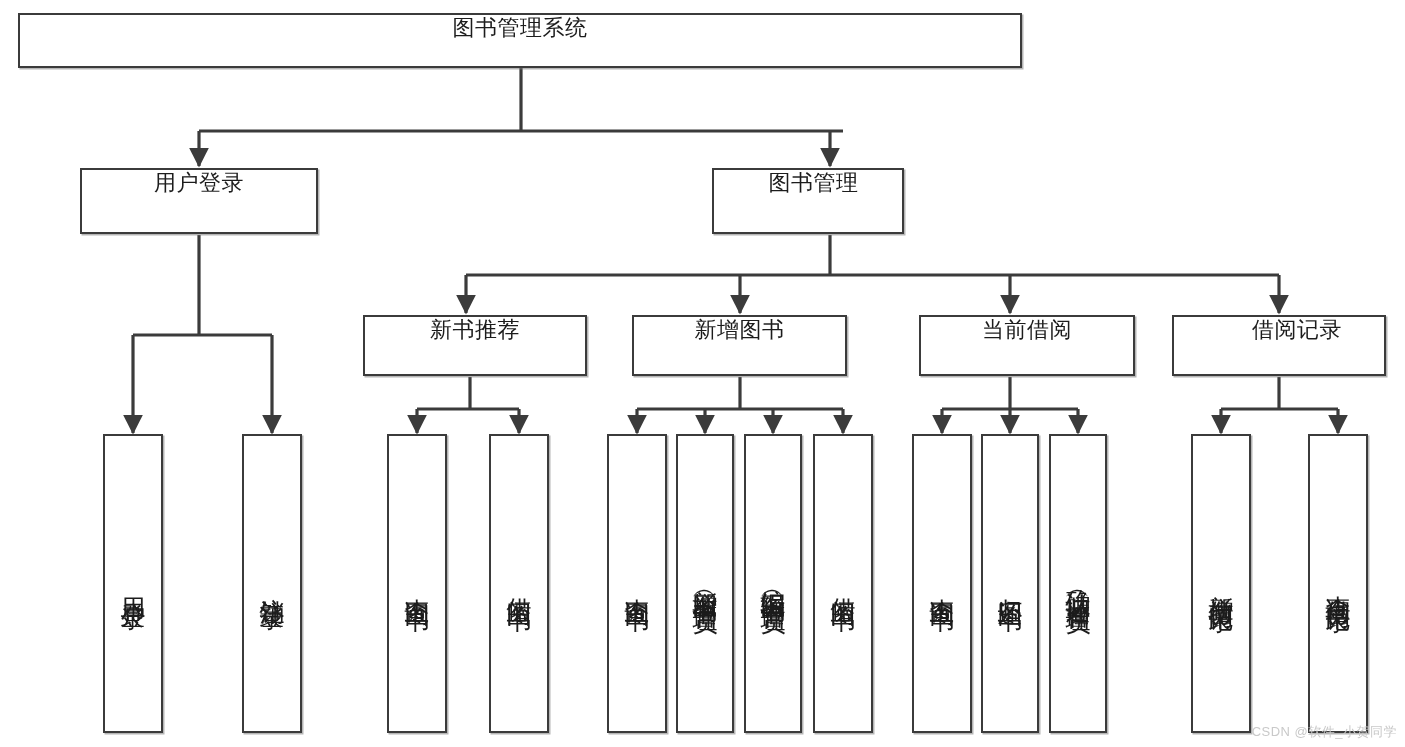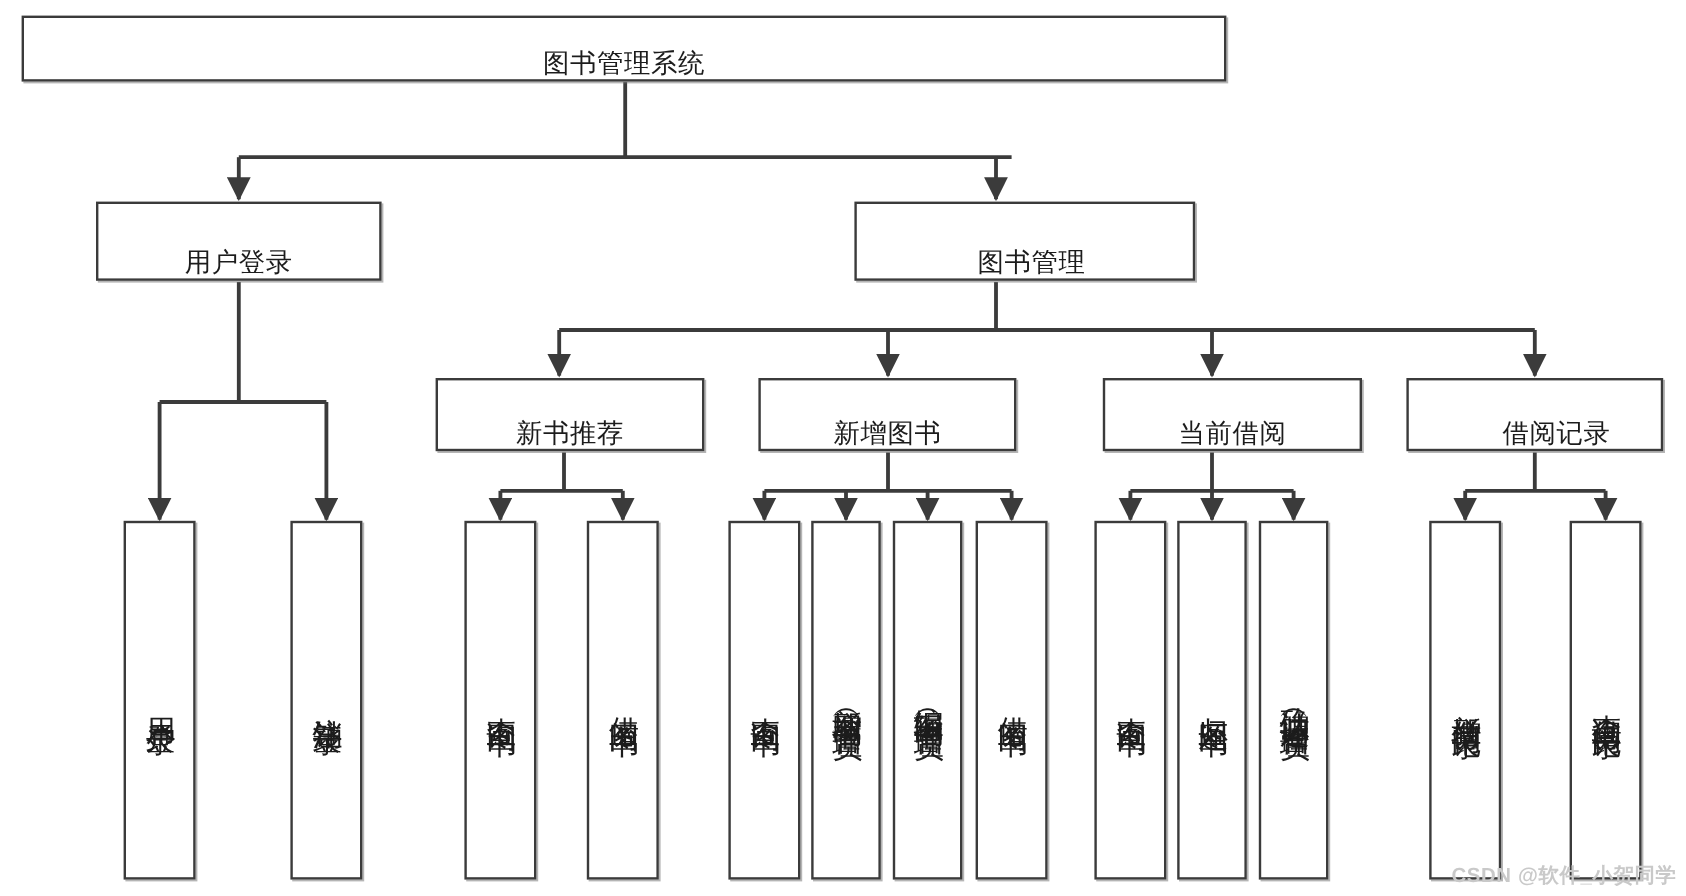--- a/index.html
+++ b/index.html
@@ -25,21 +25,21 @@
     height: 747px;
     pointer-events: none;
   }
   .node {
     position: absolute;
     box-sizing: border-box;
     background: #ffffff;
     border: 2px solid #3b3b3b;
     box-shadow: 1.5px 1.5px 0 0 rgba(120,120,120,0.55);
     display: flex;
-    align-items: flex-end;
+    align-items: flex-start;
     justify-content: center;
     color: #1c1c1c;
   }
   .node-label {
     display: block;
     text-align: center;
     line-height: 1.18;
     white-space: pre-line;
   }
   
@@ -58,25 +58,24 @@
     font-size: 25px;
     line-height: 1.0;
     letter-spacing: 3px;
     white-space: nowrap;
     text-align: center;
   }
   #watermark {
     position: absolute;
     right: 8px;
     bottom: 6px;
-    font-size: 17px;
+    font-size: 13px;
     color: #c9c9c9;
     letter-spacing: 0.5px;
     user-select: none;
-    font-weight: bold;
   }
 </style>
 </head>
 <body>
 
 <div id="diagram-root">
 
   <svg id="edge-layer" viewBox="0 0 1405 747" width="1405" height="747" xmlns="http://www.w3.org/2000/svg">
     <defs>
       <marker id="arrow" viewBox="0 0 10 10" refX="9.2" refY="5" markerWidth="6.2" markerHeight="6.2" orient="auto-start-reverse">
@@ -127,21 +126,21 @@
     </g>
   </svg>
 
   <div class="node horiz" style="left:18px; top:13px; width:1004px; height:55px;">
     <span class="node-label">图书管理系统</span>
   </div>
 
   <div class="node horiz" style="left:80px; top:168px; width:238px; height:66px;">
     <span class="node-label">用户登录</span>
   </div>
-  <div class="node horiz" style="left:712px; top:168px; width:284px; height:66px;padding-left:11px;">
+  <div class="node horiz" style="left:712px; top:168px; width:192px; height:66px;padding-left:11px;">
     <span class="node-label">图书管理</span>
   </div>
 
   <div class="node horiz" style="left:363px; top:315px; width:224px; height:61px;">
     <span class="node-label">新书推荐</span>
   </div>
   <div class="node horiz" style="left:632px; top:315px; width:215px; height:61px;">
     <span class="node-label">新增图书</span>
   </div>
   <div class="node horiz" style="left:902px; top:315px; width:216px; height:61px;margin-left:17px;">

